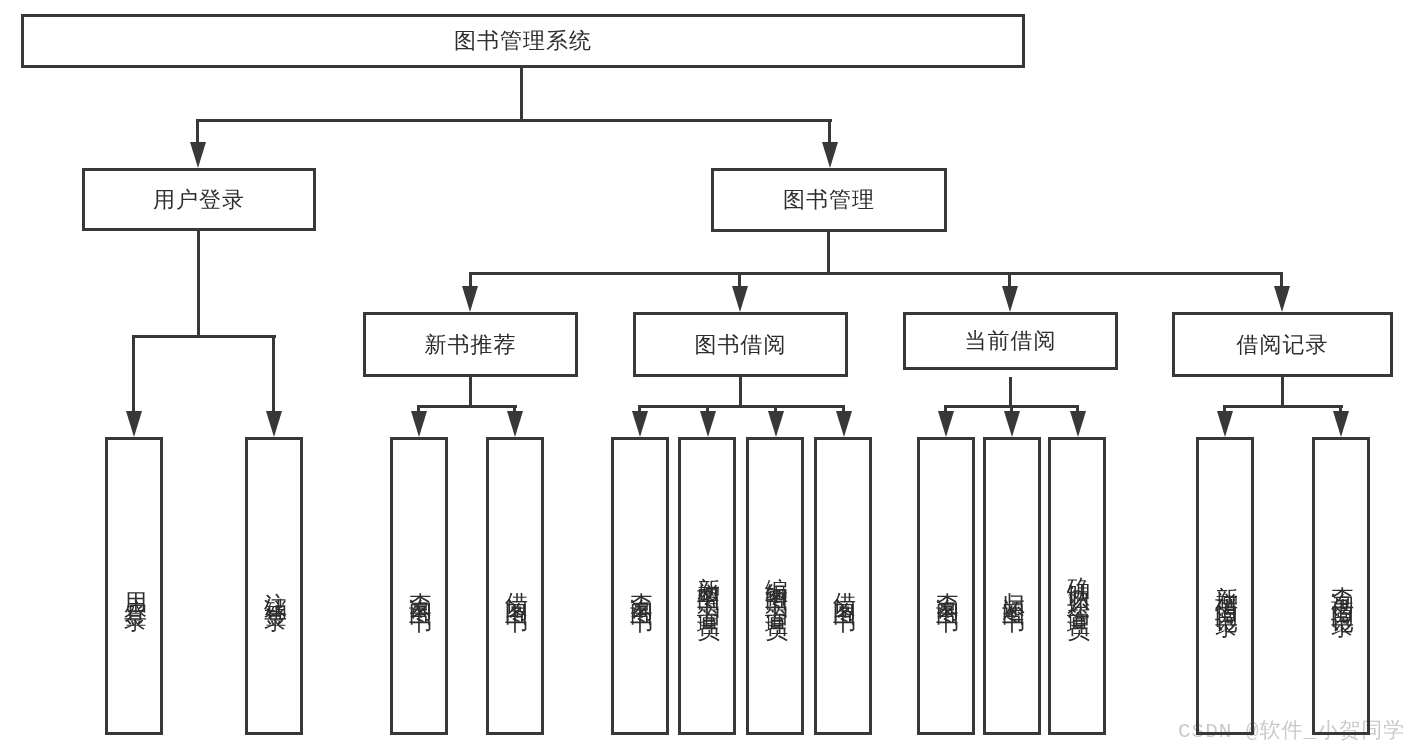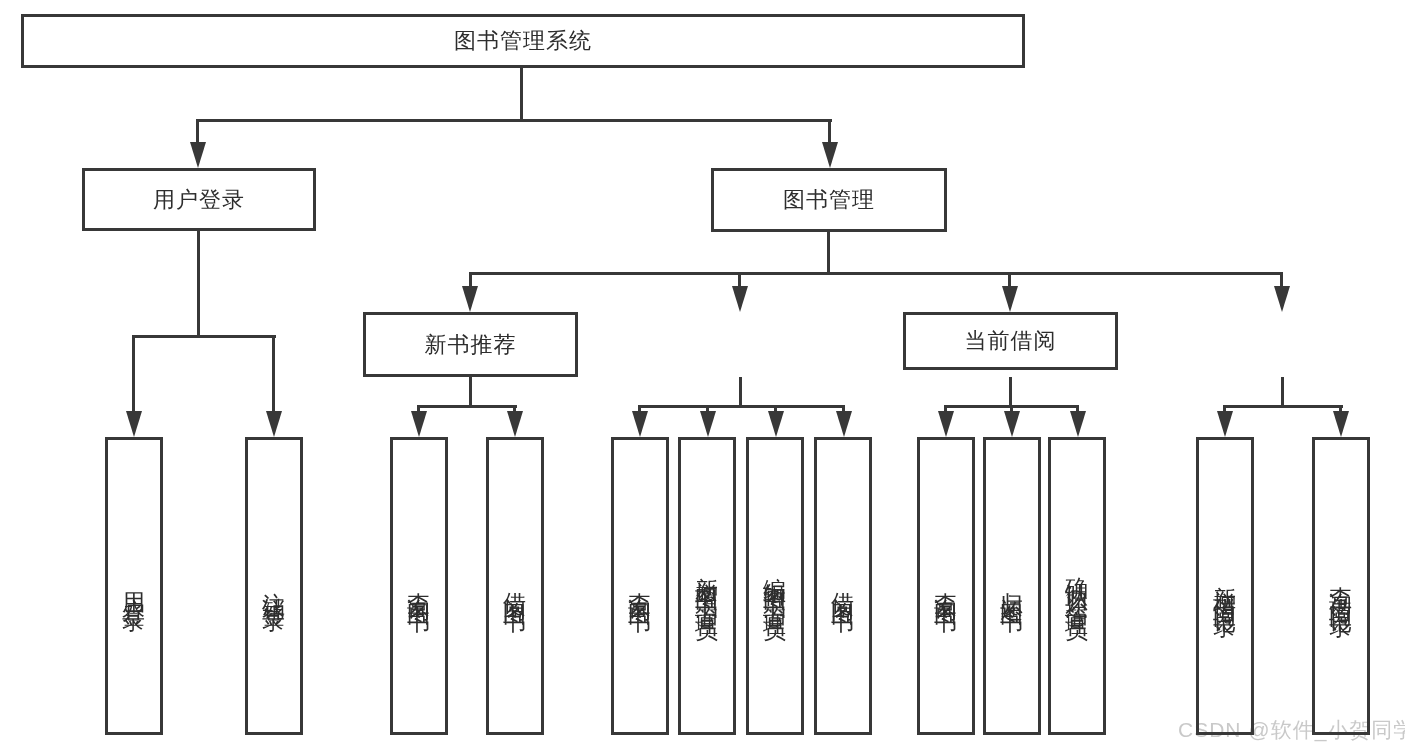--- a/index.html
+++ b/index.html
@@ -1,20 +1,20 @@
 <!DOCTYPE html>
 <html><head>
 <meta charset="utf-8">
 <style>
   html,body{margin:0;padding:0;background:#ffffff;}
   #canvas{
     position:relative;
     width:1405px;height:747px;
     background:#ffffff;
-    font-family:Liberation Sans, sans-serif;
+    font-family:Liberation Mono, monospace;
     overflow:hidden;
   }
   .box{
     position:absolute;
     background:#ffffff;
     border:3px solid #383838;
     box-sizing:border-box;
     display:flex;align-items:center;justify-content:center;
     color:#2d2d2d;
     z-index:2;
@@ -119,22 +119,28 @@
   <div class="box h" style="left:82px;top:168px;width:234px;height:63px">
     <span class="lbl">用户登录</span>
   </div>
   <div class="box h" style="left:711px;top:168px;width:236px;height:64px">
     <span class="lbl">图书管理</span>
   </div>
 
   <div class="box h" style="left:363px;top:312px;width:215px;height:65px">
     <span class="lbl">新书推荐</span>
   </div>
+  <div class="box h" style="left:633px;top:312px;width:215px;height:65px">
+    <span class="lbl">图书借阅</span>
+  </div>
   <div class="box h" style="left:903px;top:312px;width:215px;height:58px">
     <span class="lbl">当前借阅</span>
+  </div>
+  <div class="box h" style="left:1172px;top:312px;width:221px;height:65px">
+    <span class="lbl">借阅记录</span>
   </div>
 
   <div class="box v" style="left:105px;top:437px;width:58px;height:298px">
     <span class="lbl">用户登录</span>
   </div>
   <div class="box v" style="left:245px;top:437px;width:58px;height:298px">
     <span class="lbl">注销登录</span>
   </div>
 
   <div class="box v" style="left:390px;top:437px;width:58px;height:298px">

